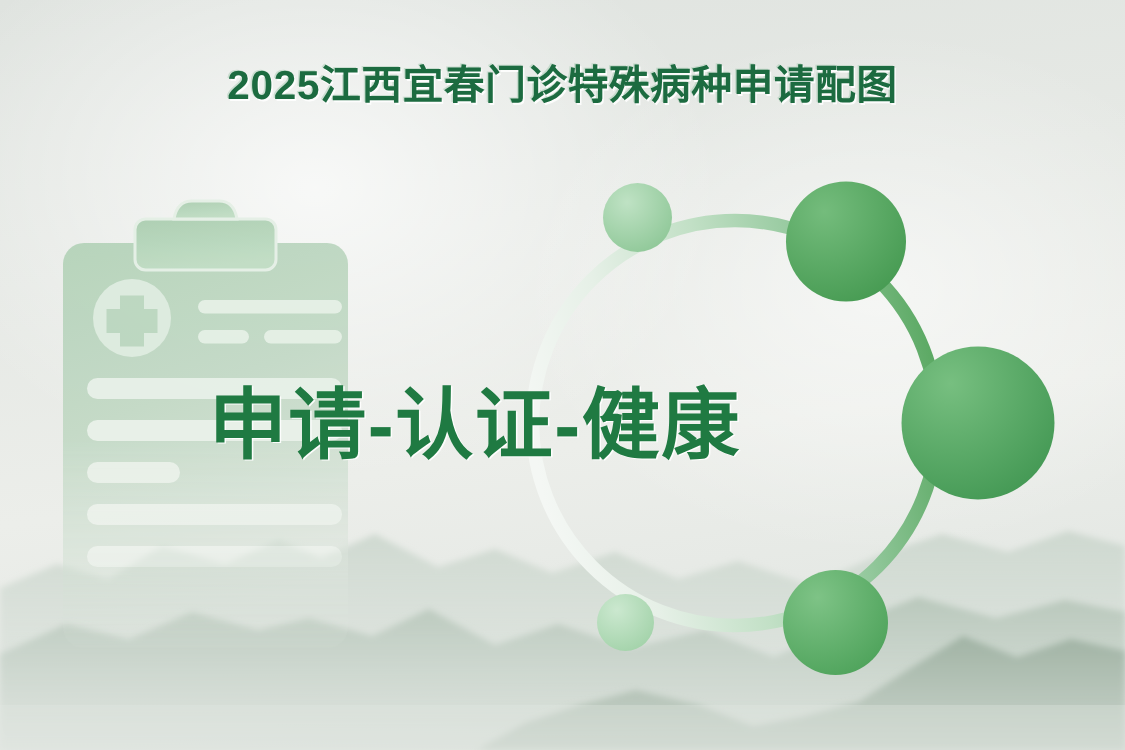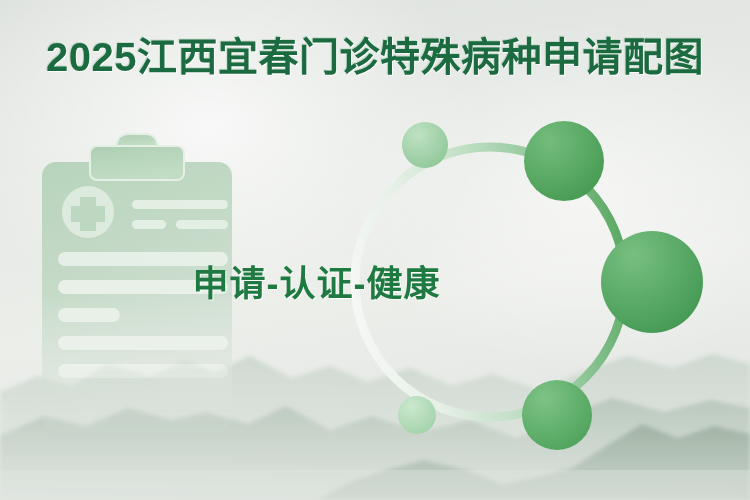--- a/index.html
+++ b/index.html
@@ -48,21 +48,21 @@
     pointer-events: none;
   }
 
   
   .title {
     position: absolute;
     left: 0;
     top: 32px;
     width: 750px;
     text-align: center;
-    font-size: 40px;
+    font-size: 27px;
     line-height: 50px;
     font-weight: bold;
     letter-spacing: 0.5px;
     color: #1c6b40;
     text-shadow: 1px 1px 0 rgba(255,255,255,0.85), -1px -1px 0 rgba(160,200,172,0.45);
     white-space: nowrap;
   }
 
   
   .clipboard {
@@ -85,21 +85,21 @@
     height: 350px;
   }
 
   
   .center-text {
     position: absolute;
     left: 0;
     top: 258px;
     width: 633px;
     text-align: center;
-    font-size: 36px;
+    font-size: 52px;
     line-height: 52px;
     font-weight: bold;
     letter-spacing: 1px;
     color: #1f7a42;
     text-shadow: 1px 1px 0 rgba(255,255,255,0.9);
     white-space: nowrap;
     z-index: 5;
   }
 </style>
 </head>

